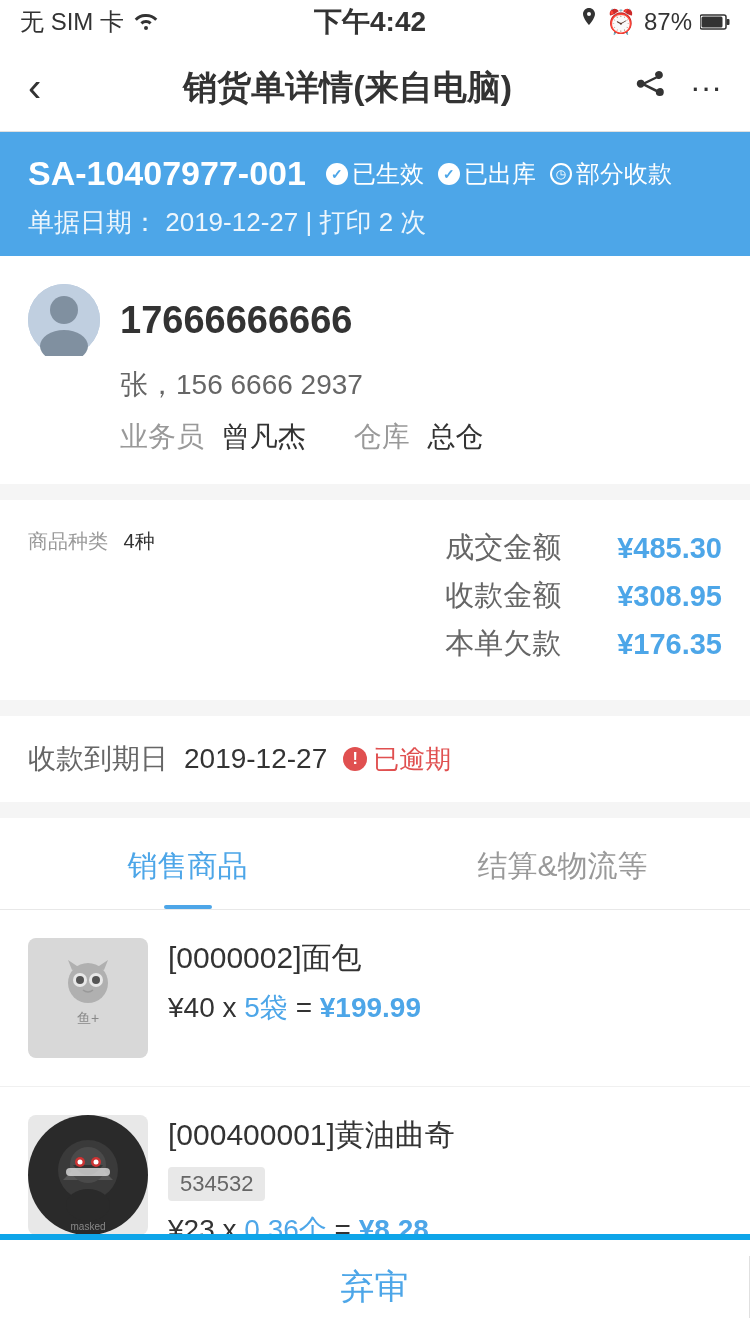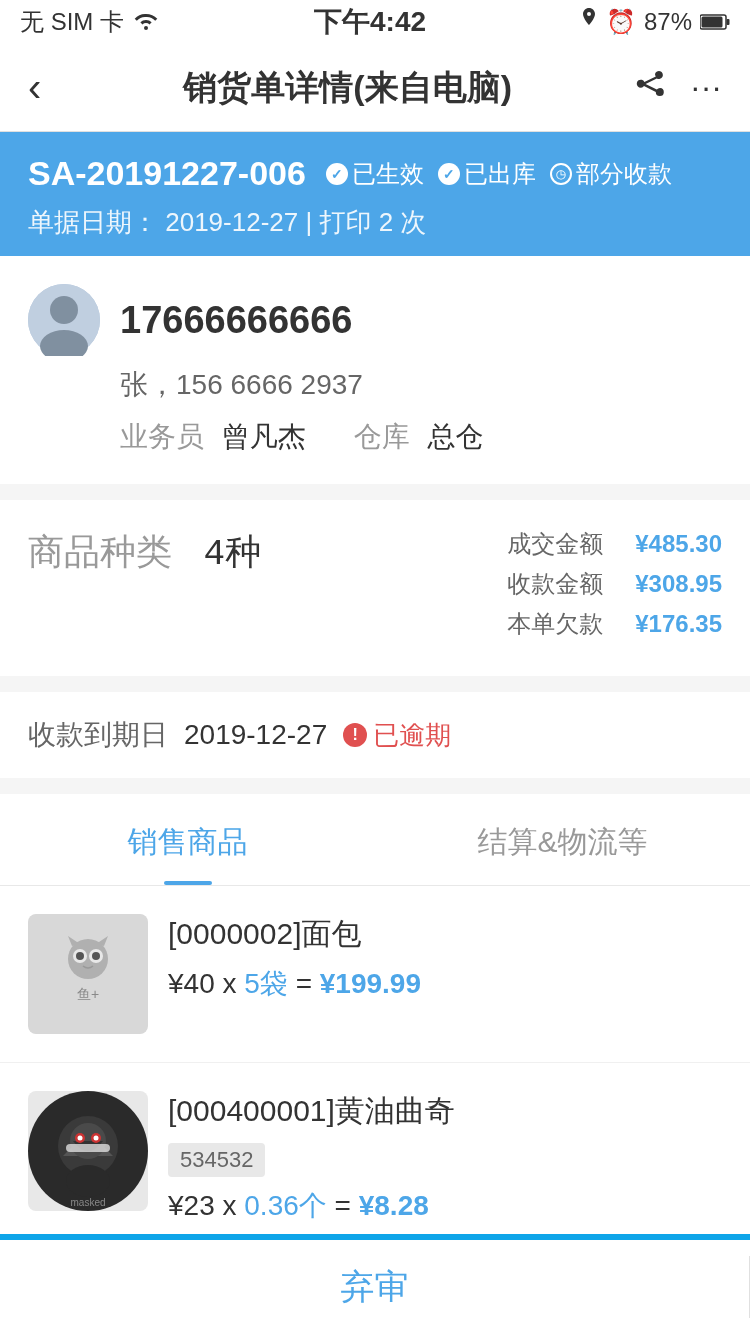--- a/index.html
+++ b/index.html
@@ -168,38 +168,37 @@
     
     .summary-section {
       background: #fff;
       padding: 28px;
       margin-bottom: 16px;
       display: flex;
       justify-content: space-between;
       align-items: flex-start;
     }
     .summary-left .summary-row {
-      font-size: 36px;
+      font-size: 20px;
       color: #333;
       margin-bottom: 6px;
-      font-family: Liberation Mono, monospace;
     }
     .summary-left .label {
       color: #999;
       margin-right: 10px;
     }
     .summary-right {
       text-align: right;
     }
     .summary-right .amount-row {
       display: flex;
       justify-content: space-between;
-      gap: 32px;
+      gap: 56px;
       margin-bottom: 8px;
-      font-size: 24px;
+      font-size: 29px;
       align-items: center;
     }
     .amount-label { color: #666; }
     .amount-value { color: #4da6e8; font-weight: 600; }
 
     
     .due-section {
       background: #fff;
       padding: 24px 28px;
       margin-bottom: 16px;
@@ -377,21 +376,21 @@
       <svg width="32" height="32" viewBox="0 0 32 32">
           <path d="M26 20a4 4 0 0 0-3.2 1.6L11.6 16l11.2-5.6A4 4 0 1 0 21 6a3.94 3.94 0 0 0 .8 2.4L10.4 14A4 4 0 1 0 10 18l11.8 5.9a4 4 0 1 0 4.2-3.9z" fill="#333"></path>
         </svg>
     </span>
     <span class="nav-action-btn">···</span>
   </div>
 </div>
 
 <div class="header-banner">
   <div class="banner-top">
-    <span class="order-id">SA-20191227-006</span>
+    <span class="order-id">SA-10407977-001</span>
     <div class="status-tags">
       <div class="status-tag">
         <span class="check-icon">✓</span>
         <span>已生效</span>
       </div>
       <div class="status-tag">
         <span class="check-icon">✓</span>
         <span>已出库</span>
       </div>
       <div class="status-tag">

